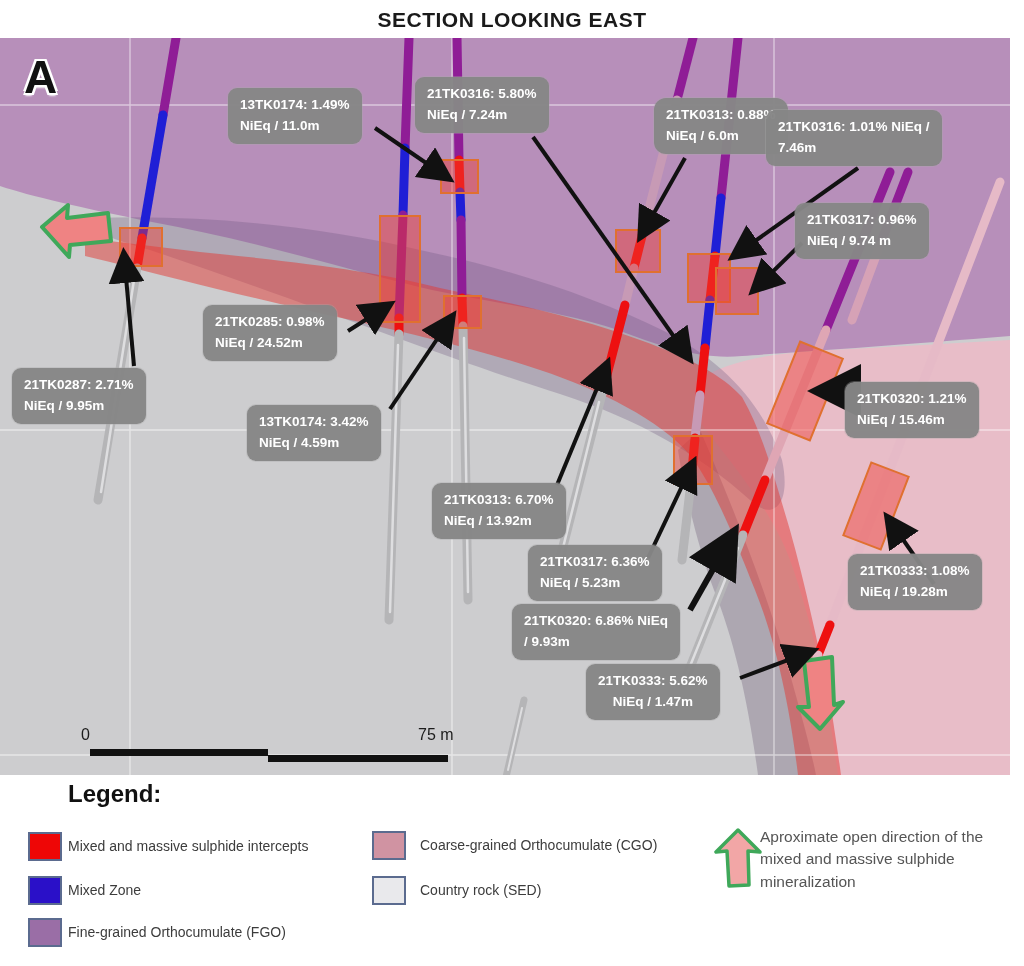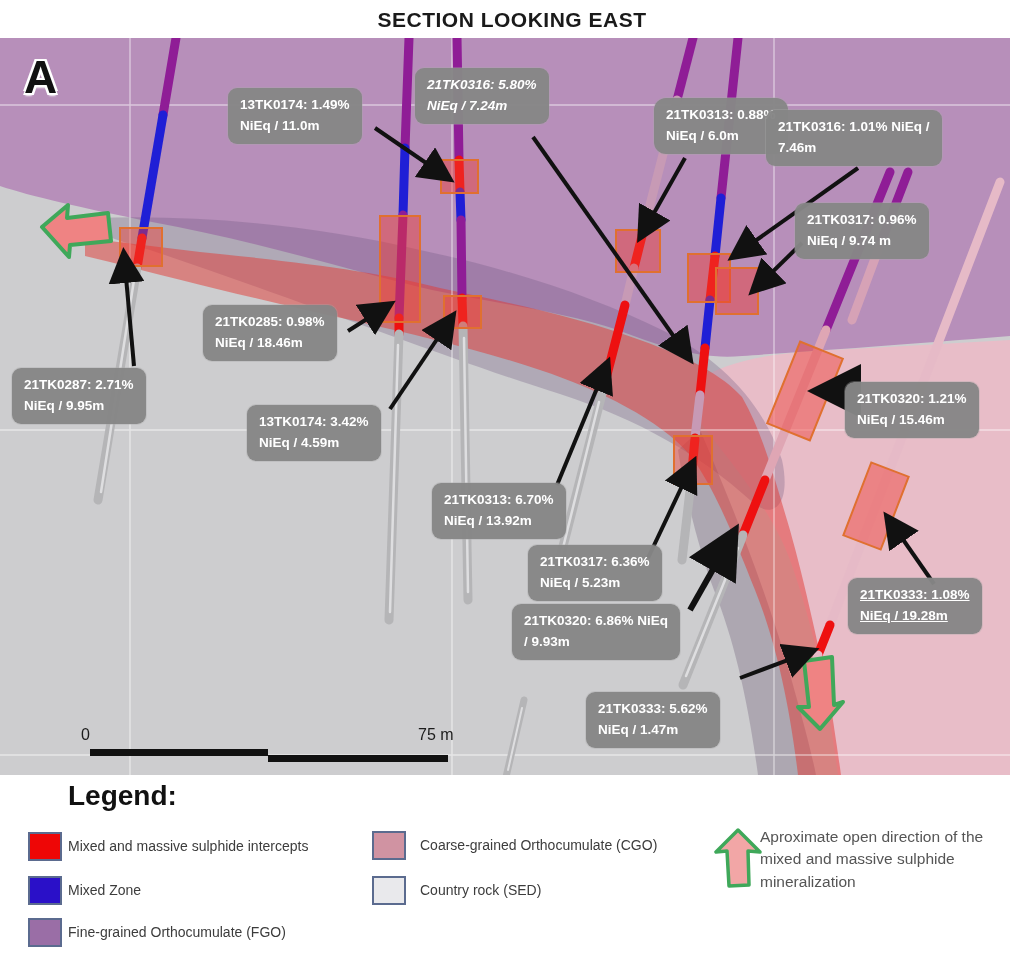--- a/index.html
+++ b/index.html
@@ -17,21 +17,21 @@
     text-shadow:-2px -2px 0 #fff,2px -2px 0 #fff,-2px 2px 0 #fff,2px 2px 0 #fff,0 3px 2px rgba(255,255,255,.9);
   }
   svg{position:absolute;left:0;top:0;}
   .ann-label{
     position:absolute;background:rgba(134,134,134,.97);color:#fff;font-weight:bold;
     font-size:13.5px;line-height:1.55;padding:7px 12px;border-radius:9px;
     box-shadow:0 0 0 1px rgba(170,170,170,.35);
   }
   .ann-label span{display:block;white-space:nowrap;}
   .scale-num{position:absolute;font-size:16px;color:#1c1c1c;}
-  .legend-heading{position:absolute;left:68px;top:780px;font-size:28px;font-weight:bold;color:#111;}
+  .legend-heading{position:absolute;left:68px;top:780px;font-size:24px;font-weight:bold;color:#111;}
   .sw{position:absolute;width:34px;height:29px;border:2px solid #5b6b8f;box-sizing:border-box;}
   .legend-label{position:absolute;font-size:14px;color:#3c3c3c;}
   .legend-note{position:absolute;left:760px;top:826px;width:252px;font-size:15.5px;line-height:1.45;color:#555;}
 </style>
 </head>
 <body>
 
 <div id="stage">
 
   <div class="page-title">SECTION LOOKING EAST</div>
@@ -176,39 +176,39 @@
 
   <div class="section-marker">A</div>
 
   <div class="scale-num" style="left:81px;top:726px;">0</div>
   <div class="scale-num" style="left:418px;top:726px;">75 m</div>
 
   <div class="ann-label" style="left:228px;top:88px;">
     <span>13TK0174: 1.49%</span>
       <span>NiEq / 11.0m</span>
   </div>
-  <div class="ann-label" style="left:415px;top:68px;font-style:italic;">
+  <div class="ann-label" style="left:415px;top:77px;">
     <span>21TK0316: 5.80%</span>
       <span>NiEq / 7.24m</span>
   </div>
   <div class="ann-label" style="left:654px;top:98px;border-radius:12px;">
     <span>21TK0313: 0.88%</span>
       <span>NiEq / 6.0m</span>
   </div>
   <div class="ann-label" style="left:766px;top:110px;">
     <span>21TK0316: 1.01% NiEq /</span>
       <span>7.46m</span>
   </div>
   <div class="ann-label" style="left:795px;top:203px;">
     <span>21TK0317: 0.96%</span>
       <span>NiEq / 9.74 m</span>
   </div>
   <div class="ann-label" style="left:203px;top:305px;">
     <span>21TK0285:  0.98%</span>
-      <span>NiEq / 18.46m</span>
+      <span>NiEq / 24.52m</span>
   </div>
   <div class="ann-label" style="left:12px;top:368px;">
     <span>21TK0287: 2.71%</span>
       <span>NiEq / 9.95m</span>
   </div>
   <div class="ann-label" style="left:247px;top:405px;">
     <span>13TK0174: 3.42%</span>
       <span>NiEq / 4.59m</span>
   </div>
   <div class="ann-label" style="left:432px;top:483px;">
@@ -216,29 +216,29 @@
       <span>NiEq / 13.92m</span>
   </div>
   <div class="ann-label" style="left:528px;top:545px;">
     <span>21TK0317: 6.36%</span>
       <span>NiEq / 5.23m</span>
   </div>
   <div class="ann-label" style="left:512px;top:604px;">
     <span>21TK0320: 6.86% NiEq</span>
       <span>/ 9.93m</span>
   </div>
-  <div class="ann-label" style="left:586px;top:692px;">
+  <div class="ann-label" style="left:586px;top:664px;text-align:center;">
     <span>21TK0333: 5.62%</span>
       <span>NiEq / 1.47m</span>
   </div>
   <div class="ann-label" style="left:845px;top:358px;margin-top:24px;">
     <span>21TK0320: 1.21%</span>
       <span>NiEq / 15.46m</span>
   </div>
-  <div class="ann-label" style="left:848px;top:578px;text-decoration:underline;">
+  <div class="ann-label" style="left:848px;top:554px;">
     <span>21TK0333: 1.08%</span>
       <span>NiEq / 19.28m</span>
   </div>
 
   <div class="legend-heading">Legend:</div>
 
   <div class="sw" style="left:28px;top:832px;background:#ee0606;"></div>
   <div class="legend-label" style="left:68px;top:838px;">Mixed and massive sulphide intercepts</div>
 
   <div class="sw" style="left:28px;top:876px;background:#2a10c8;"></div>

